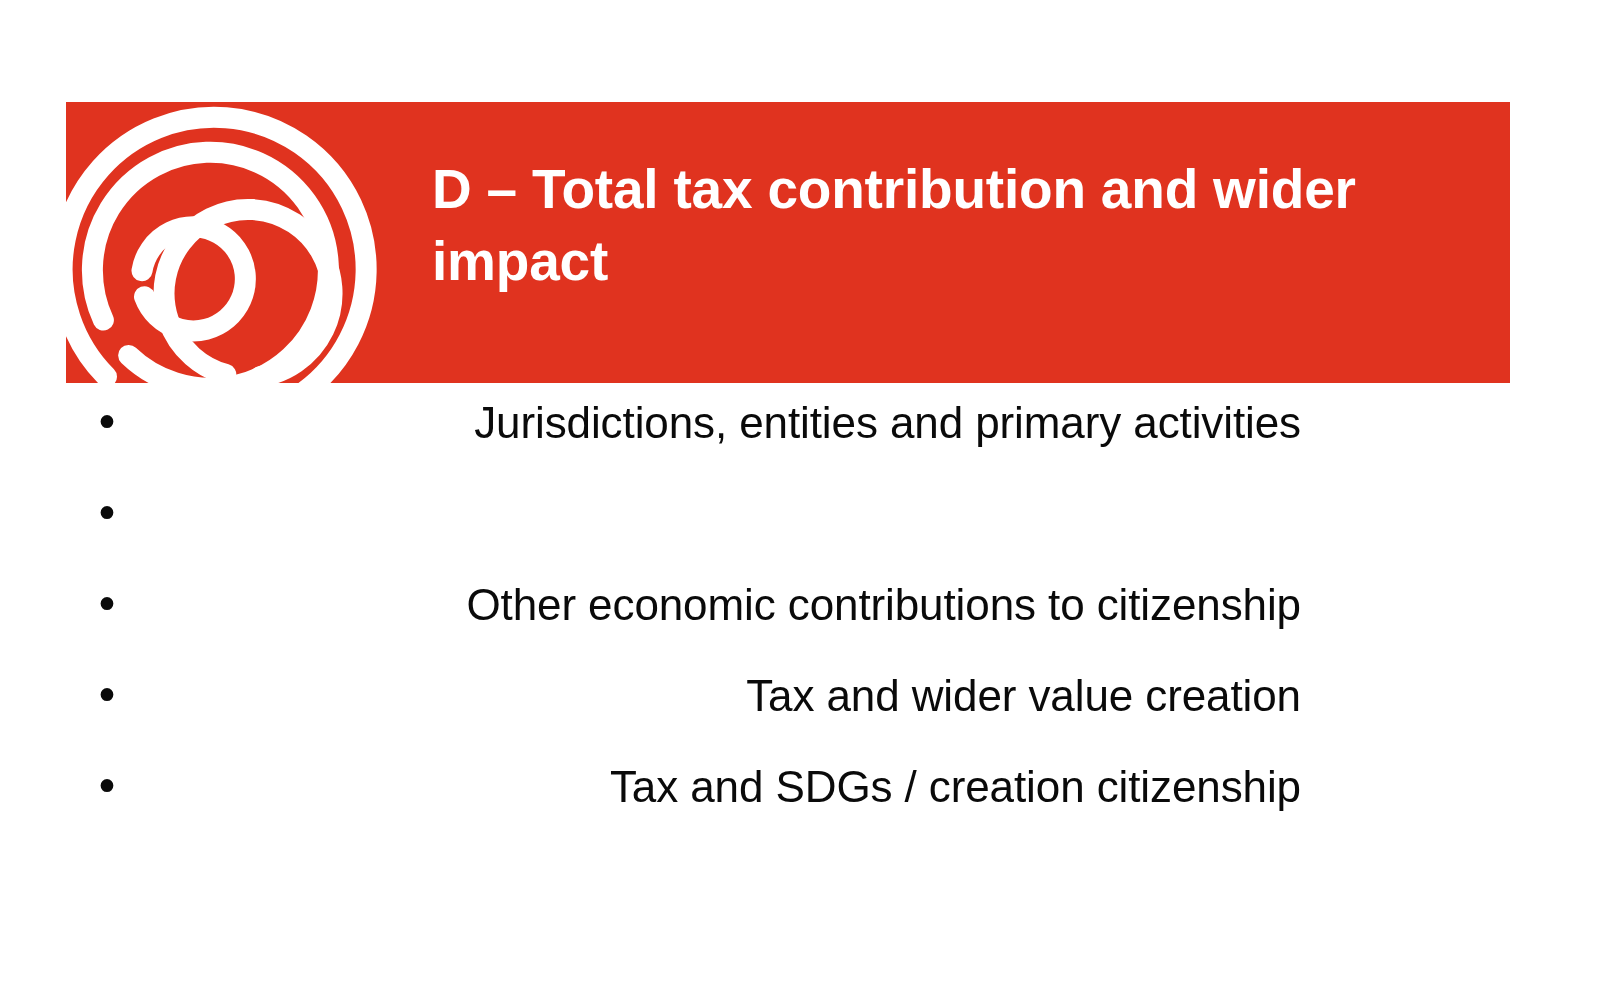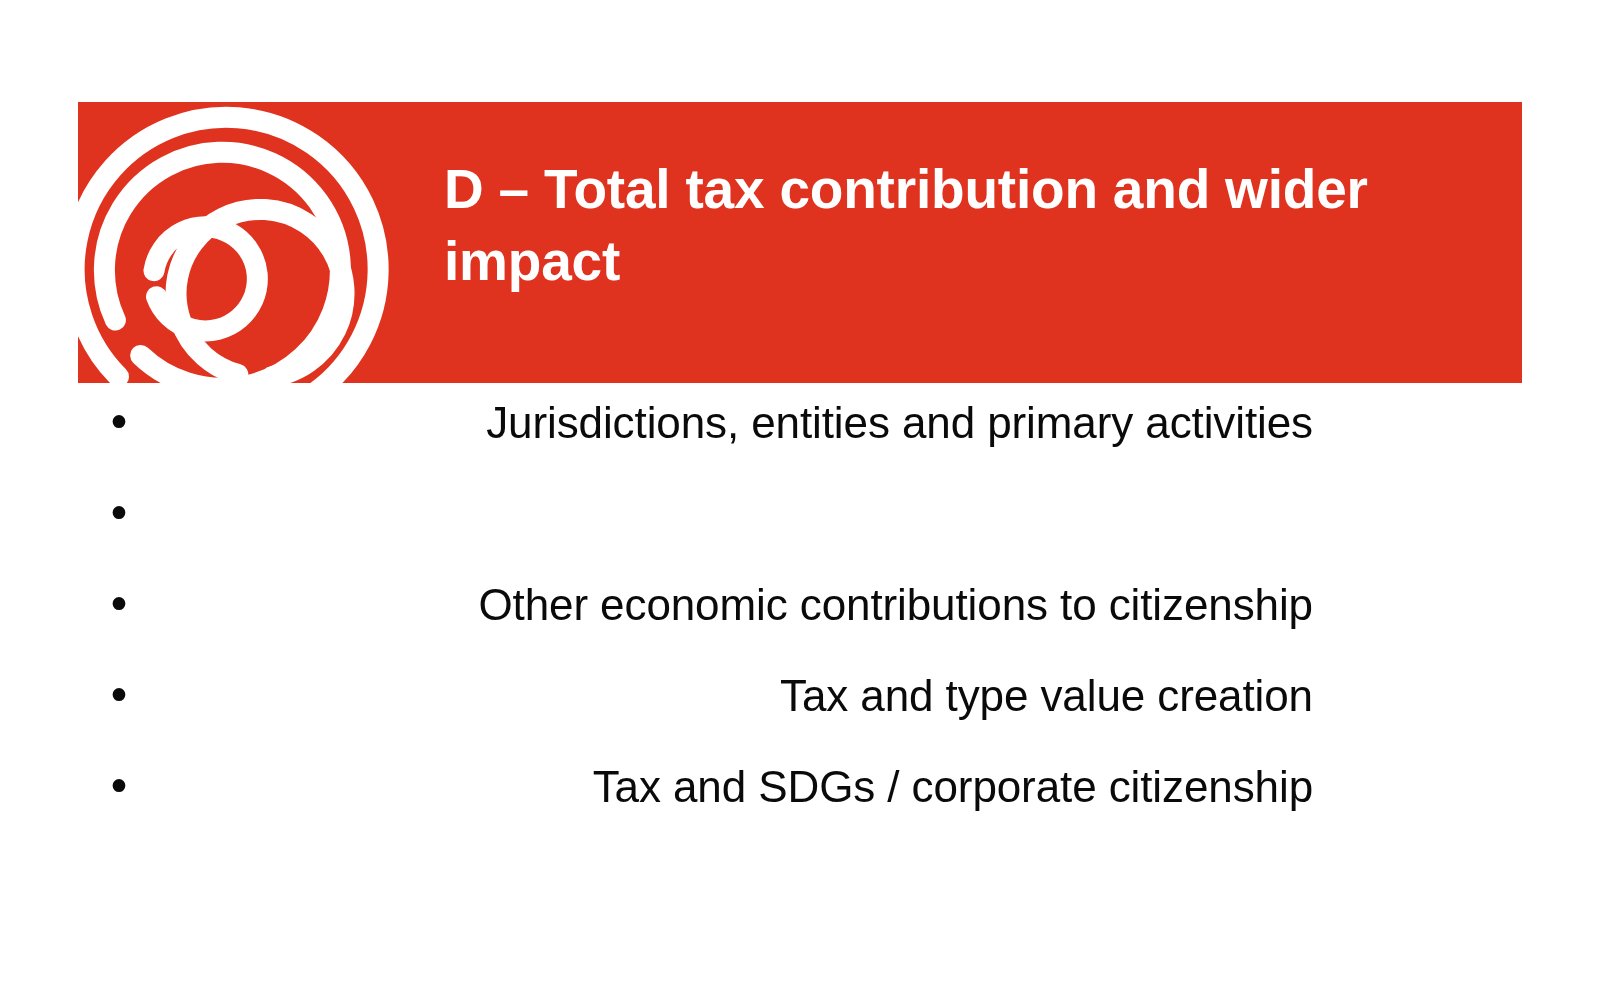--- a/index.html
+++ b/index.html
@@ -13,21 +13,20 @@
     position: relative;
     overflow: hidden;
     font-family: "Liberation Sans", sans-serif;
     -webkit-font-smoothing: antialiased;
   }
 
   #slide {
     position: absolute;
     inset: 0;
     background: #ffffff;
-    margin-left: 12px;
   }
 
   
   .header-band {
     position: absolute;
     left: 66px;
     top: 102px;
     width: 1444px;
     height: 281px;
     background: #E0331F;
@@ -140,23 +139,23 @@
       <span class="bullet-marker">•</span>
     </div>
 
     <div class="bullet-row">
       <span class="bullet-marker">•</span>
       <span class="bullet-text">Other economic contributions to citizenship</span>
     </div>
 
     <div class="bullet-row">
       <span class="bullet-marker">•</span>
-      <span class="bullet-text">Tax and type value creation</span>
+      <span class="bullet-text">Tax and wider value creation</span>
     </div>
 
     <div class="bullet-row">
       <span class="bullet-marker">•</span>
-      <span class="bullet-text">Tax and SDGs / corporate citizenship</span>
+      <span class="bullet-text">Tax and SDGs / creation citizenship</span>
     </div>
 
   </div>
 
 </div>
 
 </body></html>

